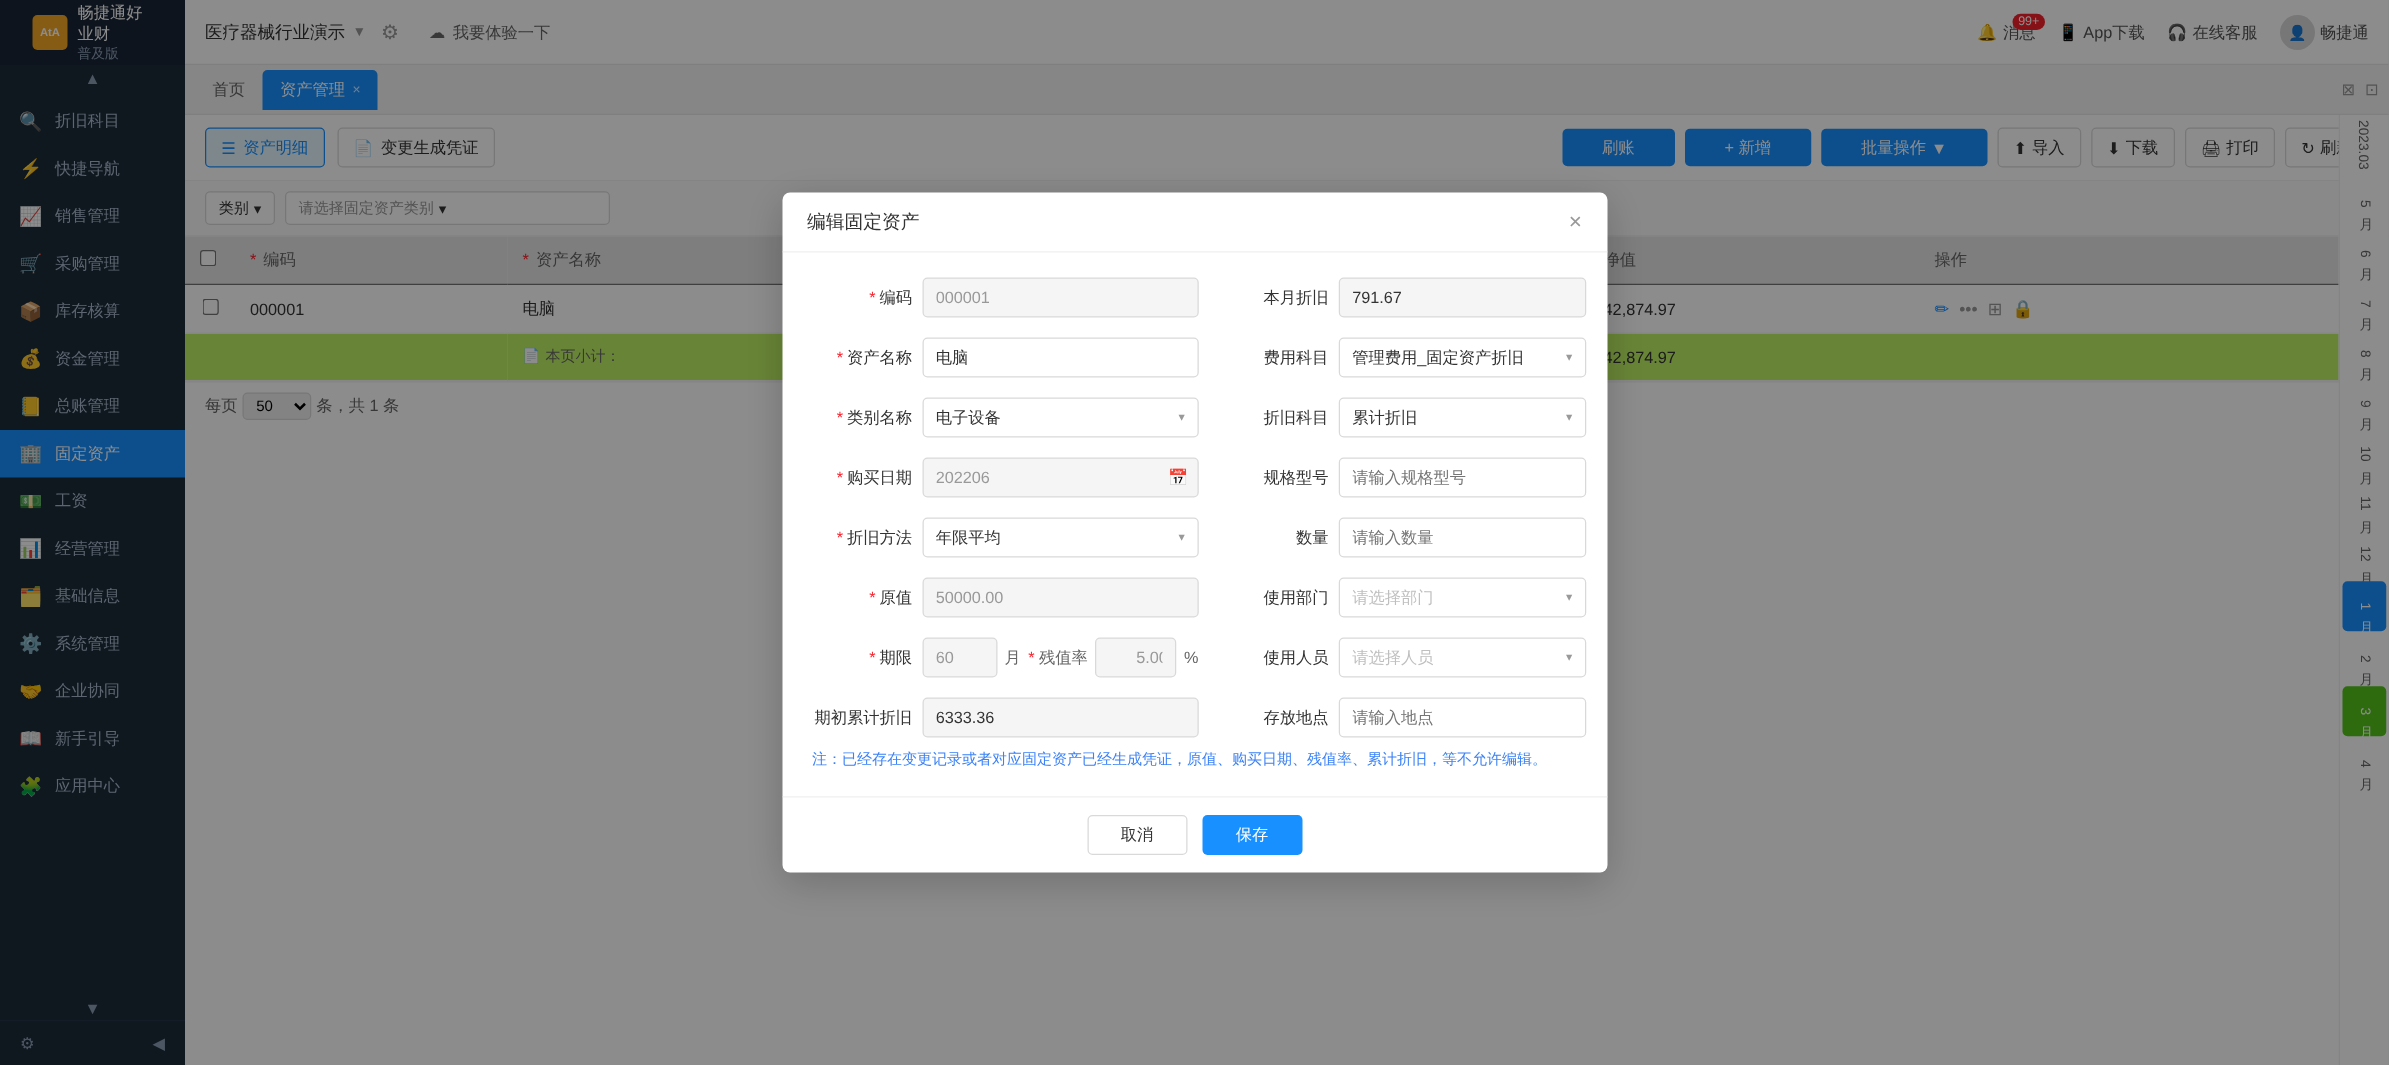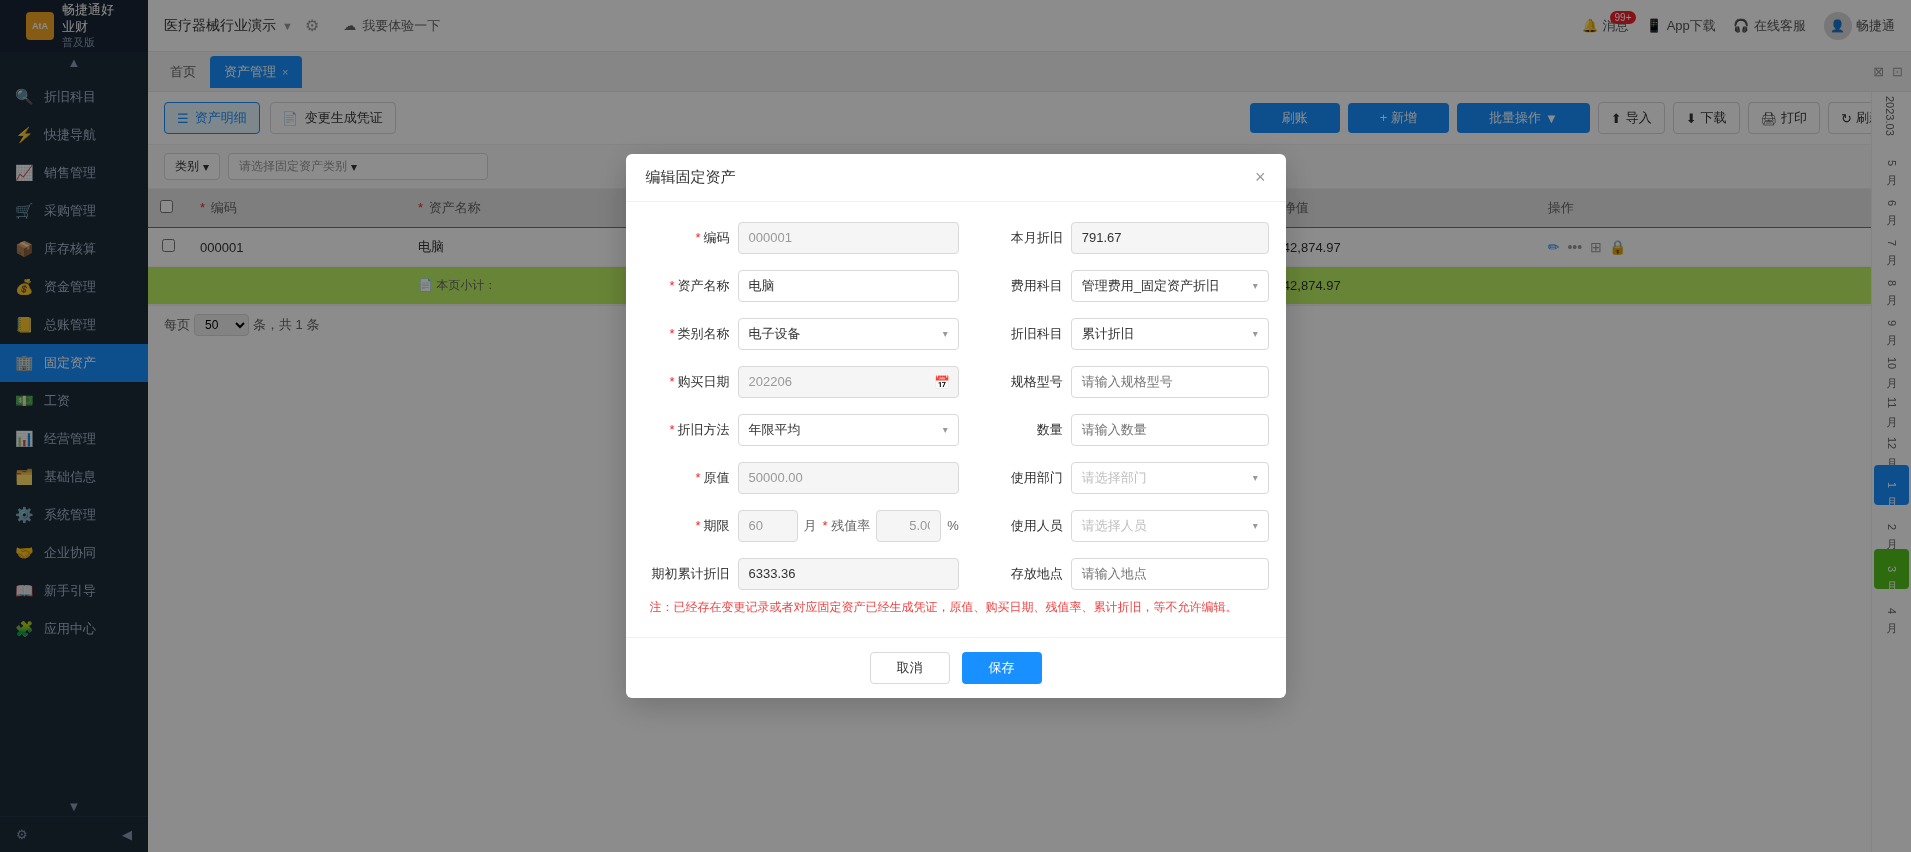--- a/index.html
+++ b/index.html
@@ -99,21 +99,21 @@
     .form-input.disabled { background: #f5f5f5; color: #999; cursor: not-allowed; }
     .form-input.readonly { background: #f5f5f5; }
     .form-select { flex: 1; height: 32px; border: 1px solid #d9d9d9; border-radius: 4px; padding: 0 10px; font-size: 13px; color: #333; background: #fff; display: flex; align-items: center; justify-content: space-between; cursor: pointer; }
     .form-select-placeholder { color: #bfbfbf; }
     .input-with-addon { display: flex; align-items: center; gap: 6px; flex: 1; }
     .input-addon { font-size: 13px; color: #666; white-space: nowrap; }
     .form-input-icon { position: relative; flex: 1; }
     .form-input-icon input { width: 100%; }
     .form-input-icon .icon-right { position: absolute; right: 8px; top: 50%; transform: translateY(-50%); color: #999; cursor: pointer; }
     
-    .note-text { font-size: 12px; color: #ef4444; line-height: 1.6; padding: 8px 0 0 0; }
+    .note-text { font-size: 12px; color: #3b82f6; line-height: 1.6; padding: 8px 0 0 0; }
 
     .btn-cancel { background: #fff; color: #333; border: 1px solid #d9d9d9; padding: 6px 24px; border-radius: 4px; cursor: pointer; font-size: 13px; min-width: 80px; }
     .btn-save { background: #1890ff; color: #fff; border: none; padding: 6px 24px; border-radius: 4px; cursor: pointer; font-size: 13px; min-width: 80px; }
 
     .chevron-down { font-size: 10px; color: #999; }
     .col-operations { display: flex; gap: 8px; align-items: center; }
     .op-icon { color: #1890ff; cursor: pointer; font-size: 14px; }
     .checkbox-cell { width: 40px; text-align: center; }
     input[type="checkbox"] { cursor: pointer; }
     .date-header { font-size: 12px; padding: 4px 12px; color: #999; }

